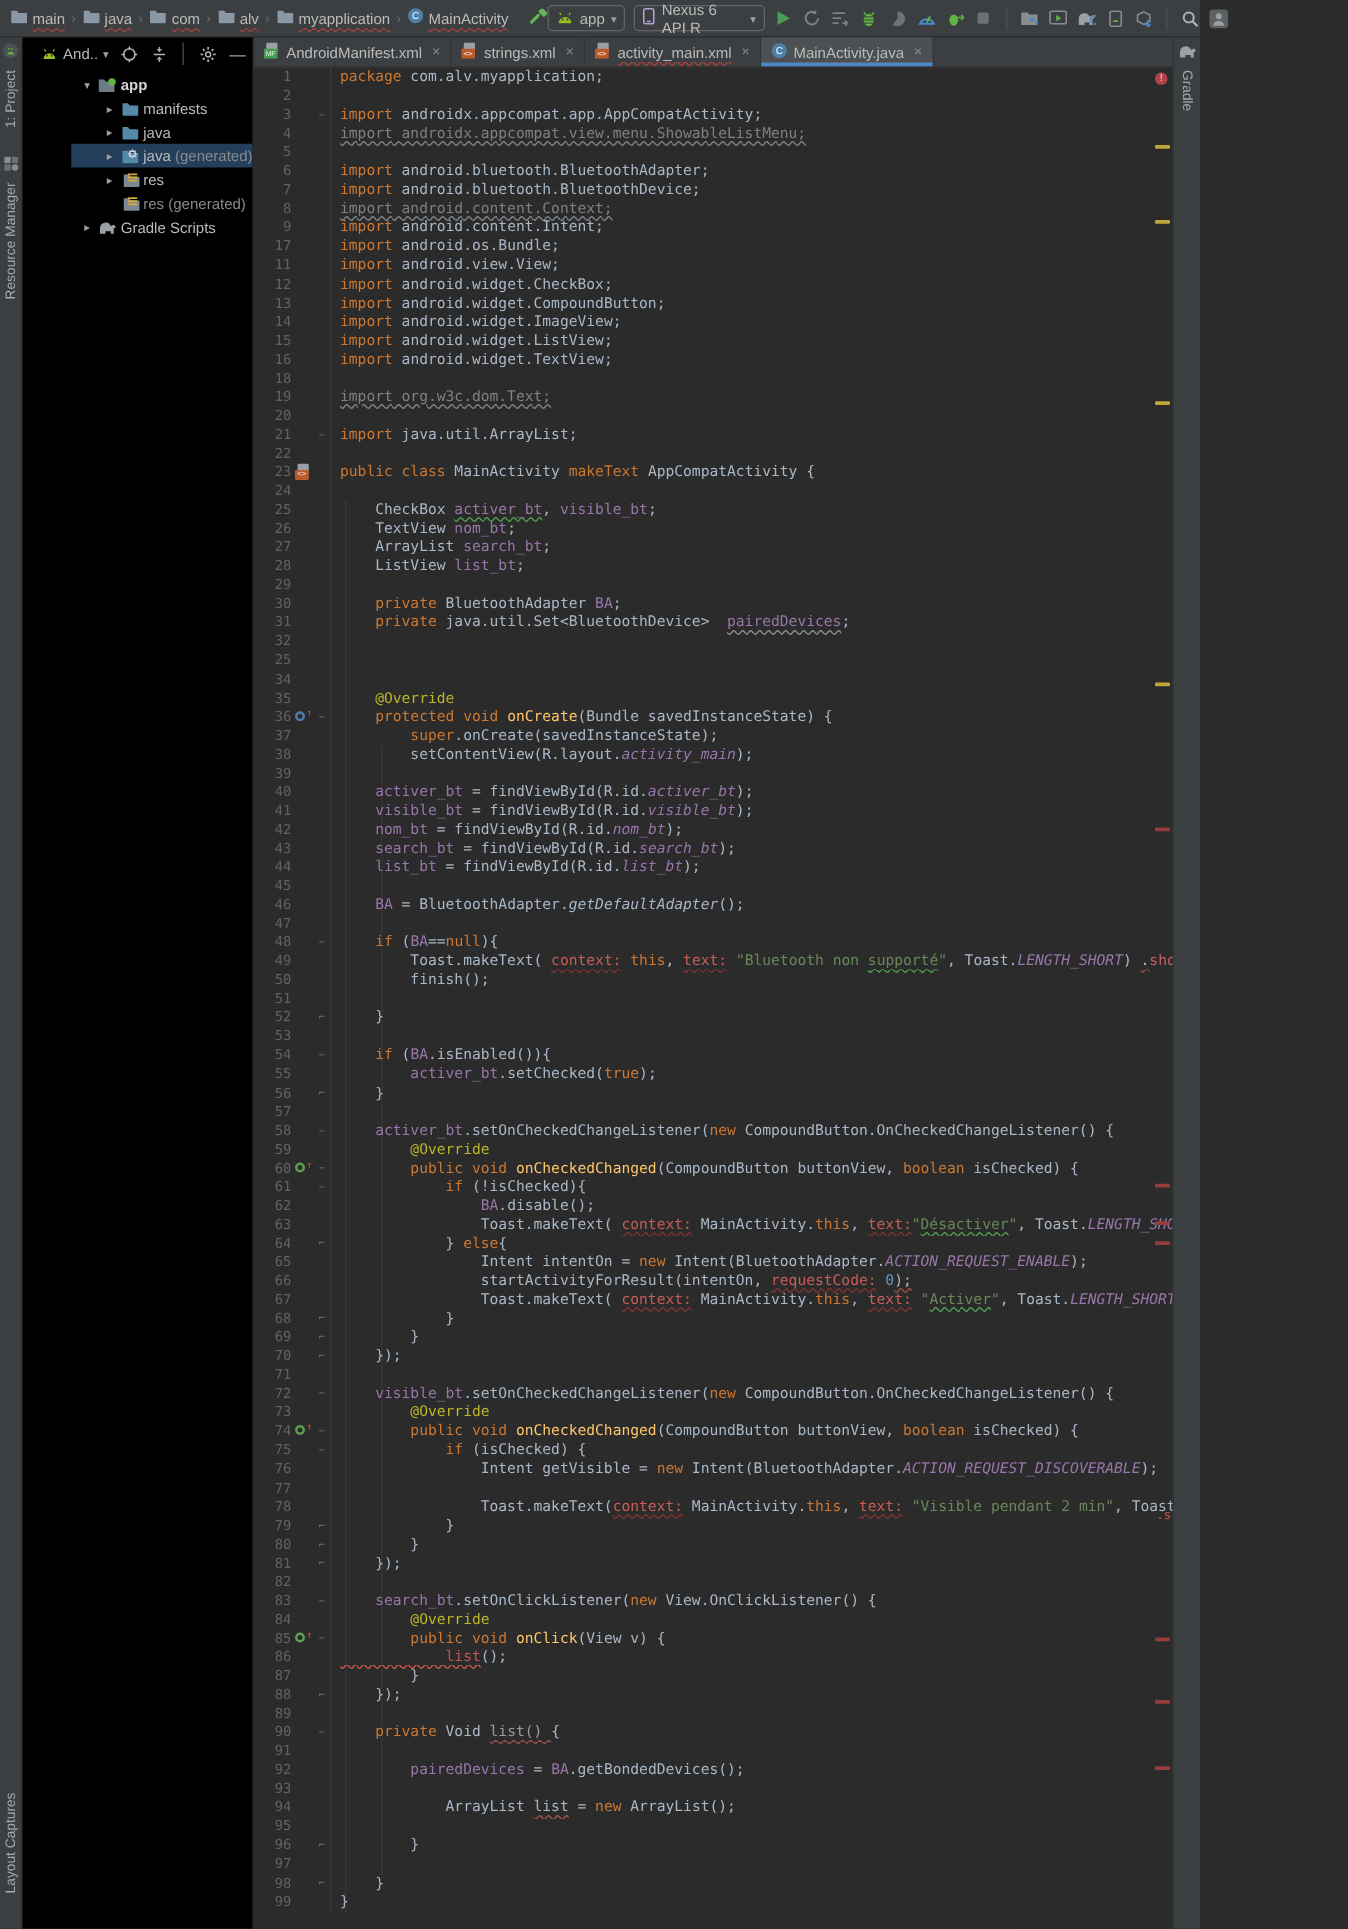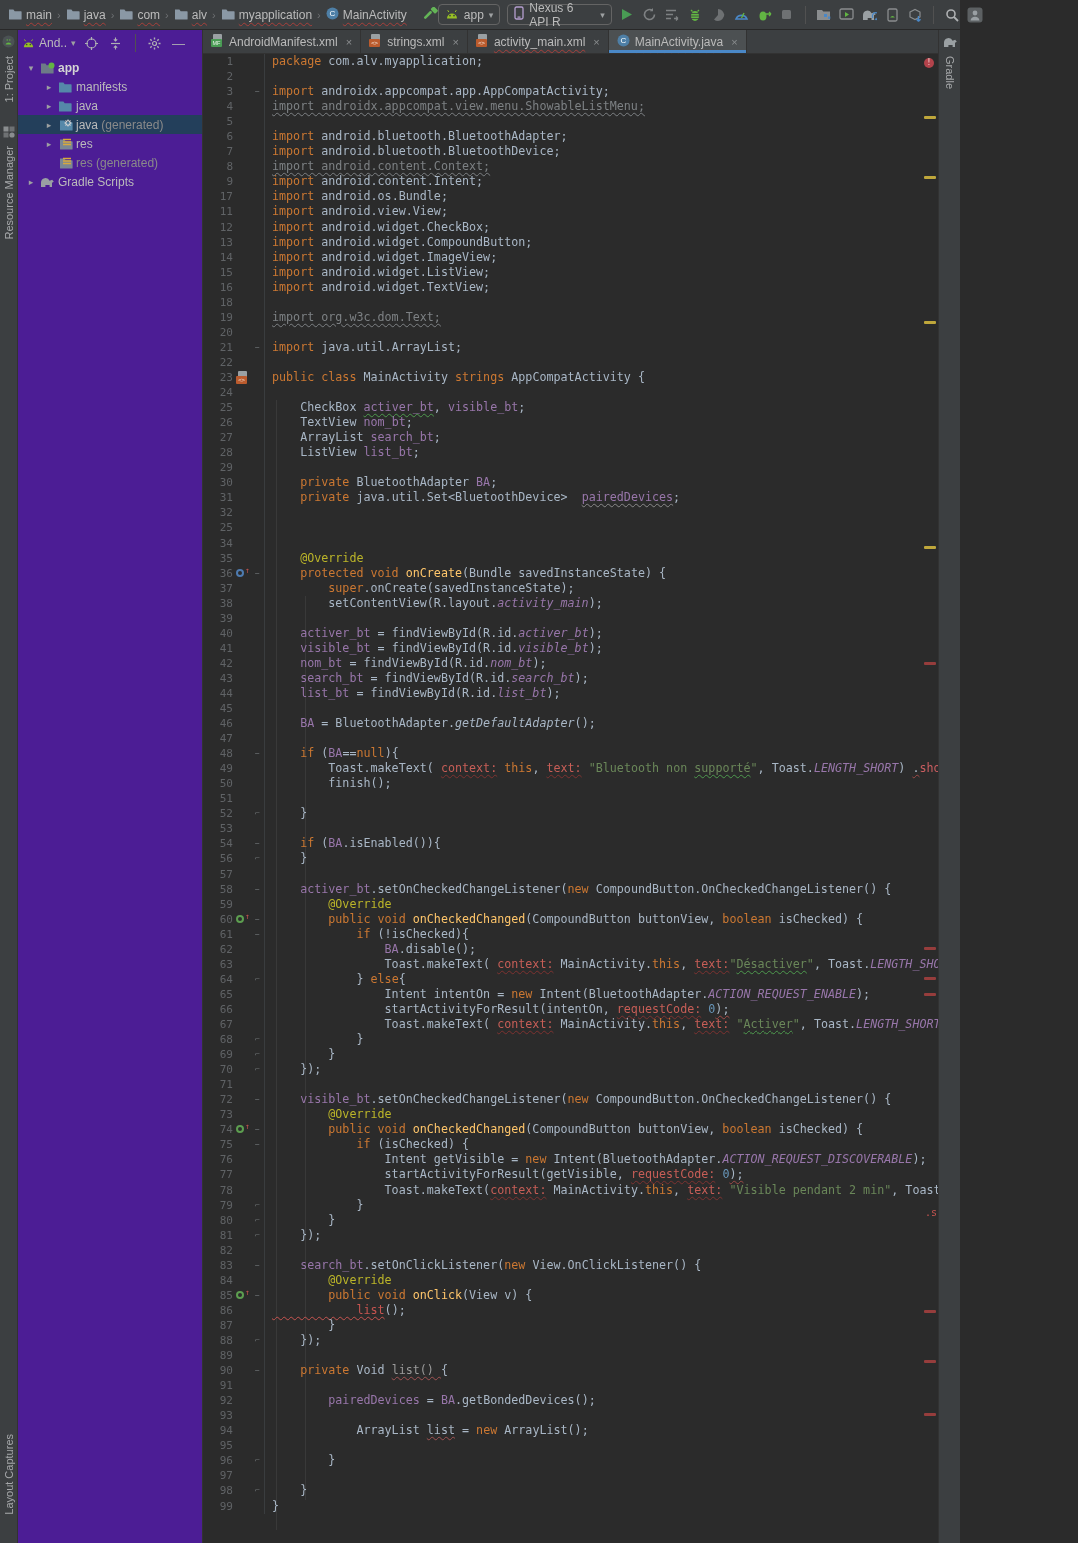--- a/index.html
+++ b/index.html
@@ -26,22 +26,22 @@
   .mainrow { flex:1; display:flex; min-height:0; }
   .strip { background:#3c3f41; display:flex; flex-direction:column; align-items:center; }
   .strip-left { width:18px; border-right:1px solid #323232; padding-top:4px; }
   .strip-right { width:22px; border-left:1px solid #323232; padding-top:4px; }
   .vitem { display:flex; flex-direction:column; align-items:center; gap:4px; margin-bottom:22px; cursor:pointer; }
   .vlabel { writing-mode:vertical-rl; transform:rotate(180deg); color:#a7a9ab; font-size:11px; white-space:nowrap; }
   .vlabel-down { writing-mode:vertical-rl; color:#a7a9ab; font-size:11px; white-space:nowrap; }
   .strip-spacer { flex:1; }
 
   
-  .project { width:185px; background:#4c1d95; border-right:1px solid #323232;
-    display:flex; flex-direction:column; }
+  .project { width:185px; background:#000000; border-right:1px solid #323232;
+    display:flex; flex-direction:column;align-items:flex-end; }
   .proj-head { height:26px; display:flex; align-items:center; padding:0 4px; gap:8px; }
   .proj-view { display:flex; align-items:center; gap:4px; color:#bbbbbb; font-size:12px; cursor:pointer; }
   .ph-ico { width:16px; height:16px; display:flex; align-items:center; justify-content:center; cursor:pointer; color:#afb1b3; }
   .tree { flex:1; padding-top:2px; }
   .trow { height:19px; display:flex; align-items:center; font-size:12px; color:#bbbbbb; cursor:pointer; white-space:nowrap; }
   .trow.sel { background:#233f5b; }
   .trow .arr { width:14px; text-align:center; color:#9da0a2; font-size:9px; flex:0 0 14px; }
   .trow .ticon { width:18px; display:flex; justify-content:center; flex:0 0 18px; }
   .trow .tl { margin-left:2px; }
   .trow.bold .tl { font-weight:bold; color:#d4d4d4; }
@@ -648,21 +648,21 @@
               <span class="gut">
                 <span class="gnum">23</span>
                 <span class="gico">
                   <span class="ico-layout">
                     <span class="pg"></span>
                     <span class="xm">&lt;&gt;</span>
                   </span>
                 </span>
                 <span class="gfold"></span>
               </span>
-              <span class="code"><span class="sg-k">public class </span><span class="sg-t">MainActivity </span><span class="sg-k">strings </span><span class="sg-t">AppCompatActivity {</span></span>
+              <span class="code"><span class="sg-k">public class </span><span class="sg-t">MainActivity </span><span class="sg-k">makeText </span><span class="sg-t">AppCompatActivity {</span></span>
             </div>
             <div class="cl">
               <span class="gut">
                 <span class="gnum">24</span>
                 <span class="gico"></span>
                 <span class="gfold"></span>
               </span>
               <span class="code"></span>
             </div>
             <div class="cl">
@@ -903,20 +903,28 @@
             <div class="cl">
               <span class="gut">
                 <span class="gnum">54</span>
                 <span class="gico"></span>
                 <span class="gfold"><span>−</span></span>
               </span>
               <span class="code"><span class="sg-k">    if </span><span class="sg-t">(</span><span class="sg-f">BA</span><span class="sg-t">.isEnabled()){</span></span>
             </div>
             <div class="cl">
               <span class="gut">
+                <span class="gnum">55</span>
+                <span class="gico"></span>
+                <span class="gfold"></span>
+              </span>
+              <span class="code"><span class="sg-f">        activer_bt</span><span class="sg-t">.setChecked(</span><span class="sg-k">true</span><span class="sg-t">);</span></span>
+            </div>
+            <div class="cl">
+              <span class="gut">
                 <span class="gnum">56</span>
                 <span class="gico"></span>
                 <span class="gfold"><span>⌐</span></span>
               </span>
               <span class="code"><span class="sg-t">    }</span></span>
             </div>
             <div class="cl">
               <span class="gut">
                 <span class="gnum">57</span>
                 <span class="gico"></span>
@@ -1081,21 +1089,20 @@
                 <span class="gfold"></span>
               </span>
               <span class="code"><span class="sg-t">                Intent getVisible = </span><span class="sg-k">new </span><span class="sg-t">Intent(BluetoothAdapter.</span><span class="sg-c">ACTION_REQUEST_DISCOVERABLE</span><span class="sg-t">);</span></span>
             </div>
             <div class="cl">
               <span class="gut">
                 <span class="gnum">77</span>
                 <span class="gico"></span>
                 <span class="gfold"></span>
               </span>
-              <span class="code"><span class="sg-t">                startActivityForResult(getVisible, </span><span class="sg-h">requestCode:</span><span class="sg-t"> </span><span class="sg-n">0</span><span class="sg-rw">);</span></span>
             </div>
             <div class="cl">
               <span class="gut">
                 <span class="gnum">78</span>
                 <span class="gico"></span>
                 <span class="gfold"></span>
               </span>
               <span class="code"><span class="sg-t">                Toast.makeText(</span><span class="sg-h">context:</span><span class="sg-t"> MainActivity.</span><span class="sg-k">this</span><span class="sg-t">, </span><span class="sg-h">text:</span><span class="sg-t"> </span><span class="sg-s">"Visible pendant 2 min"</span><span class="sg-t">, Toast.</span><span class="sg-c">LENGTH_SHORT</span><span class="sg-t">) </span><span class="sg-rw">.</span><span class="sg-sh">show</span></span>
             </div>
             <div class="cl">

